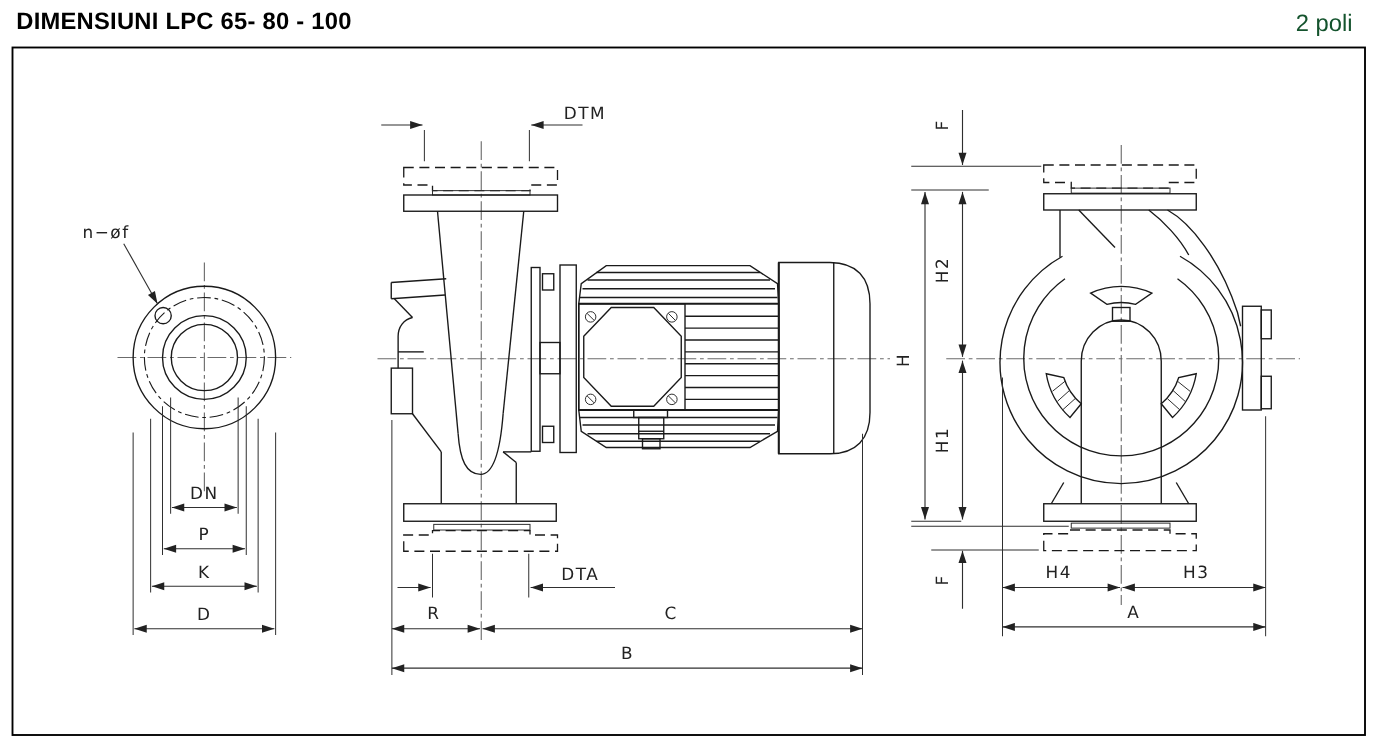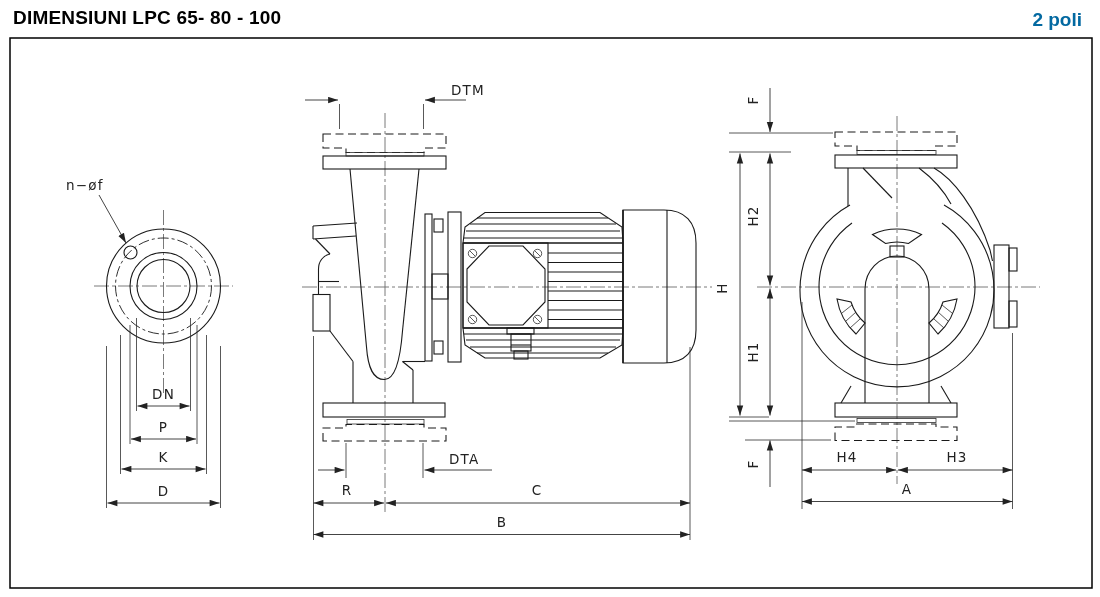--- a/index.html
+++ b/index.html
@@ -2,21 +2,21 @@
 <html style="--line: #1a1a1a; --centerline: #6b6b6b; --dim: #2f2f2f; --bg: #ffffff;"><head>
 <meta charset="utf-8">
 <style>
   :root{
     --line:#1a1a1a; --centerline:#6b6b6b; --dim:#2f2f2f; --bg:#ffffff;
   }
   html,body{margin:0;padding:0;background:var(--bg);}
   .page{position:relative;width:1100px;height:597px;background:var(--bg);
         font-family:"Liberation Sans",sans-serif;overflow:hidden;border-radius:14px;}
   .hdr-title{position:absolute;left:13px;top:7px;font-size:19px;font-weight:bold;color:#000;letter-spacing:.2px;}
-  .hdr-poles{position:absolute;right:18px;top:9px;font-size:19px;font-weight:bold;color:#0369a1;}
+  .hdr-poles{position:absolute;right:18px;top:9px;font-size:19px;font-weight:normal;color:#14532d;}
   svg{position:absolute;left:0;top:0;}
   .ln{stroke:var(--line);fill:none;stroke-width:1.1;}
   .th{stroke-width:1.6;}
   .dsh{stroke:var(--line);fill:none;stroke-width:1.05;stroke-dasharray:8 4.5;}
   .cl{stroke:var(--centerline);fill:none;stroke-width:.9;stroke-dasharray:15 3 3 3;}
   .bc{stroke:var(--line);fill:none;stroke-width:.9;stroke-dasharray:11 3 3 3;}
   .dm{stroke:var(--dim);fill:none;stroke-width:.9;}
   .xl{stroke:var(--dim);fill:none;stroke-width:.8;}
   text.lb{font-family:"DejaVu Sans",sans-serif;font-size:13.5px;fill:#222;letter-spacing:1.2px;}
 </style>

